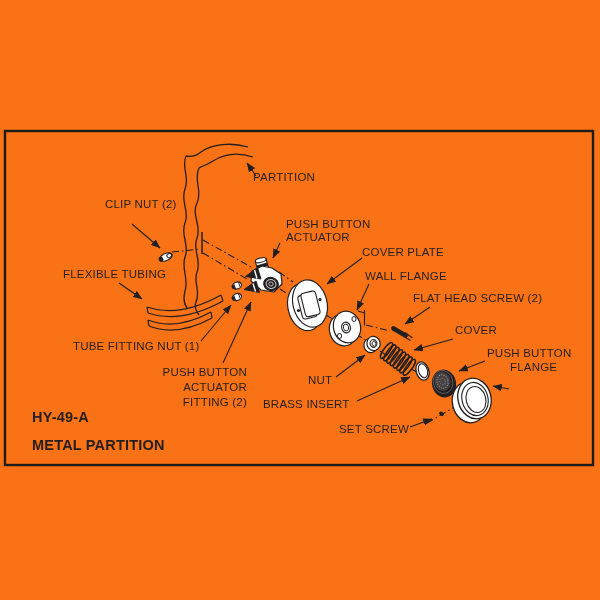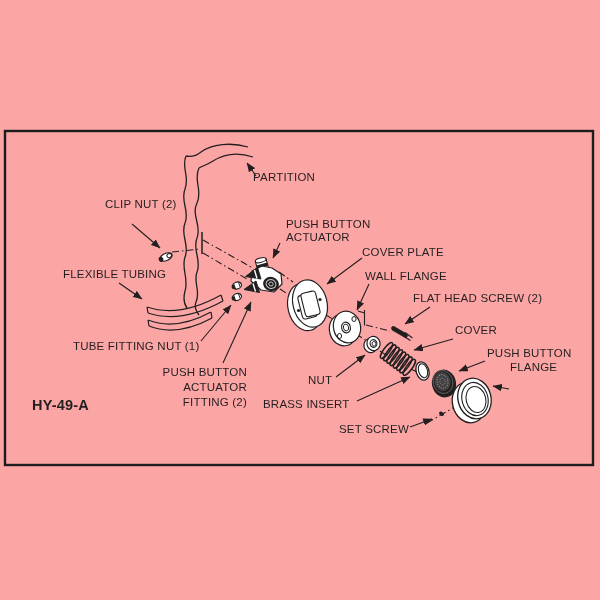--- a/index.html
+++ b/index.html
@@ -1,23 +1,23 @@
 <!DOCTYPE html>
 <html><head>
 <meta charset="utf-8">
 <style>
   html,body{margin:0;padding:0;background:#fff;}
-  .canvas{position:relative;width:600px;height:600px;background:#fca5a5;overflow:hidden;
+  .canvas{position:relative;width:600px;height:600px;background:#f97316;overflow:hidden;
           font-family:"Liberation Sans","DejaVu Sans",sans-serif;}
   svg{position:absolute;left:0;top:0;}
   .lbl{position:absolute;font-size:11.5px;line-height:13px;color:#231f20;
        letter-spacing:.2px;white-space:pre-line;}
   .lbl.rt{text-align:right;line-height:15px;}
   .title{position:absolute;left:32px;top:397px;color:#231f20;}
-  .title div{font-size:14.5px;line-height:16.4px;font-weight:bold;letter-spacing:.2px;}
+  .title div{font-size:14.5px;line-height:16.4px;font-weight:bold;letter-spacing:.2px;margin-top:12px;}
 </style>
 </head>
 <body>
 
 <div class="canvas">
 
 <svg width="600" height="600" viewBox="0 0 600 600">
   <defs>
     <marker id="ah" viewBox="0 0 10 8" refX="9.5" refY="4" markerWidth="8.5" markerHeight="6.8" orient="auto">
       <path d="M0,0 L10,4 L0,8 Z" fill="#231f20"></path>
@@ -196,15 +196,16 @@
 <div class="lbl rt" style="left:140px;top:365px;width:107px">PUSH BUTTON
 ACTUATOR
 FITTING (2)</div>
 <div class="lbl" style="left:510px;top:361px">FLANGE</div>
 <div class="lbl" style="left:308px;top:374px">NUT</div>
 <div class="lbl" style="left:263px;top:398px">BRASS INSERT</div>
 <div class="lbl" style="left:339px;top:423px">SET SCREW</div>
 
 <div class="title">
   <div>HY-49-A</div>
+  <div>METAL PARTITION</div>
 </div>
 
 </div>
 
 </body></html>

